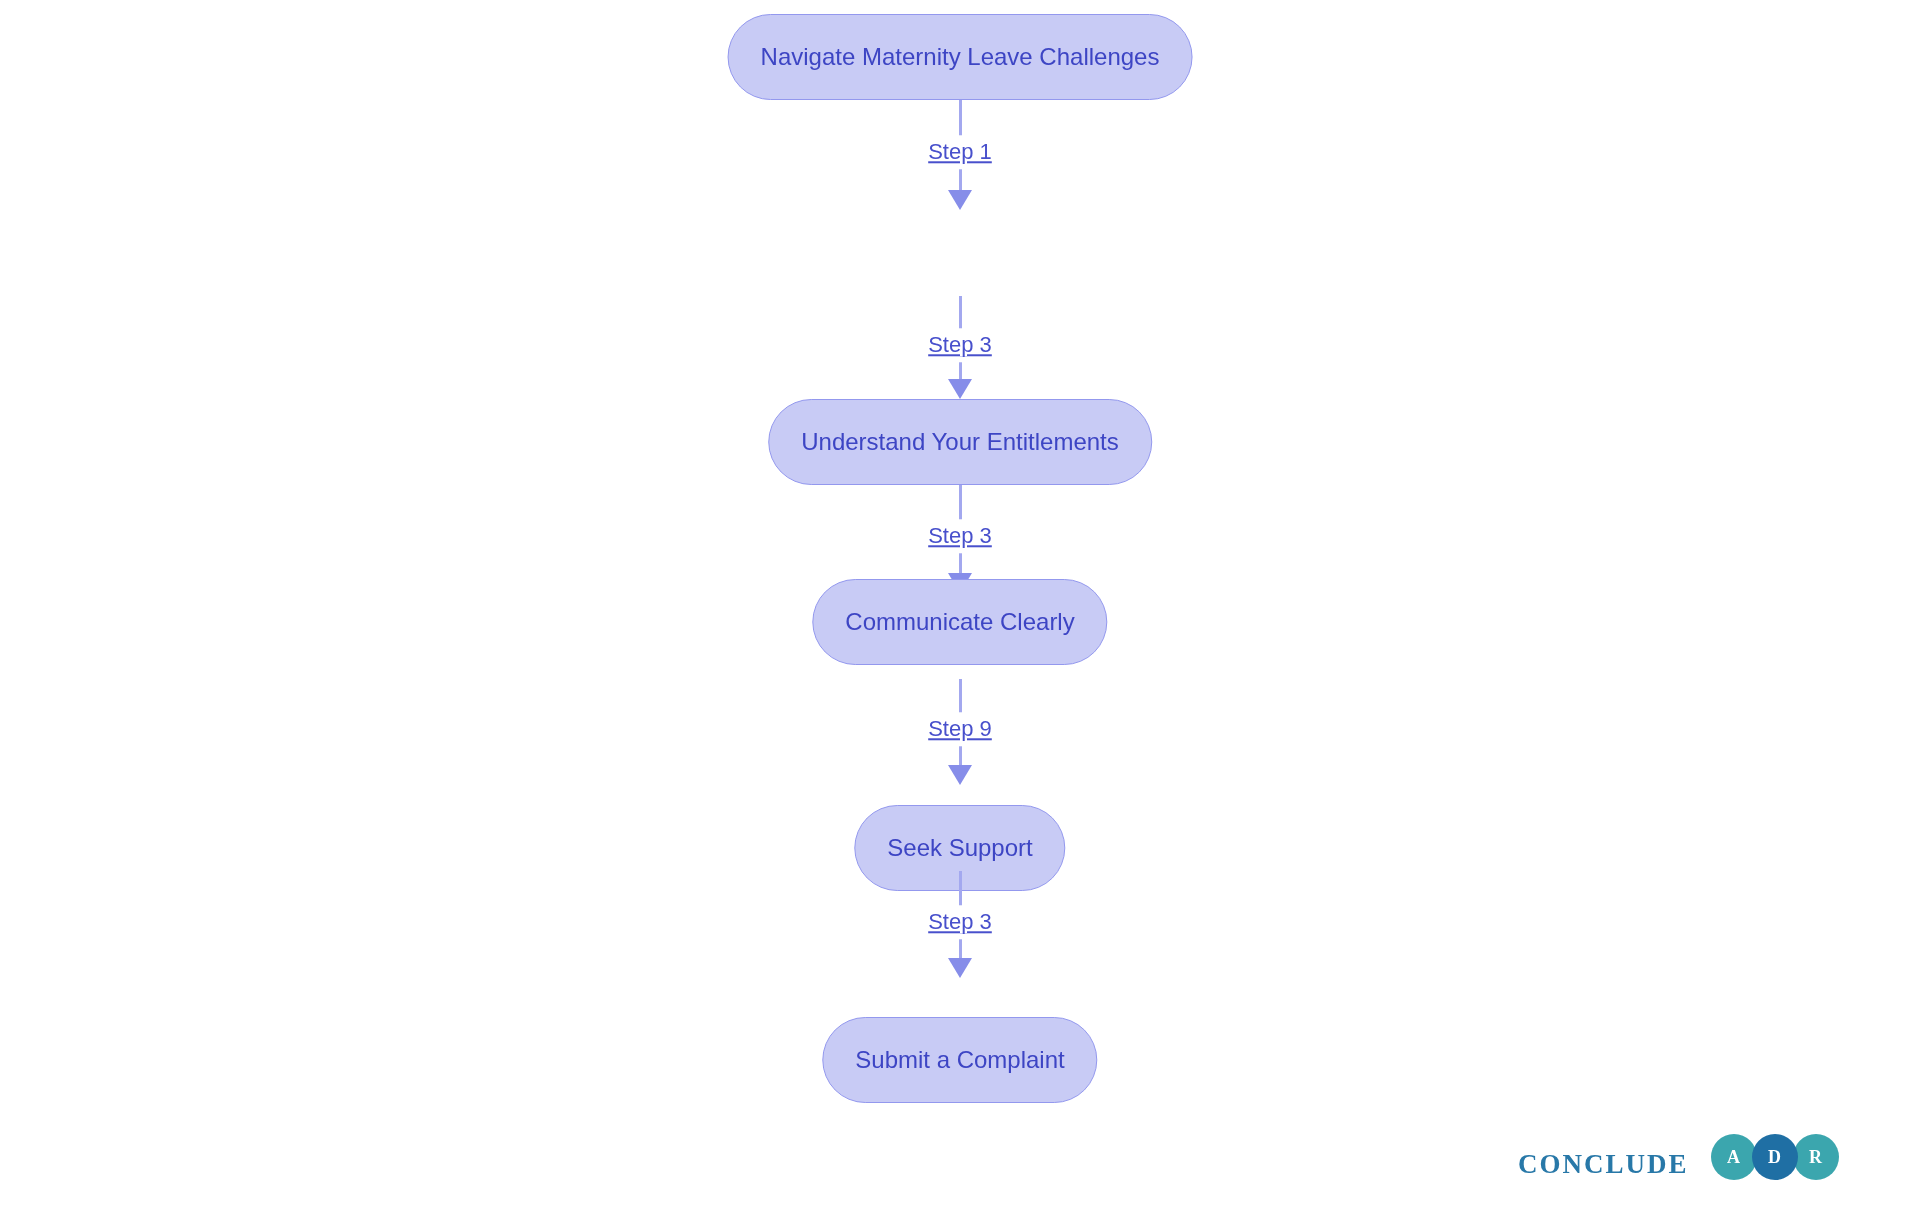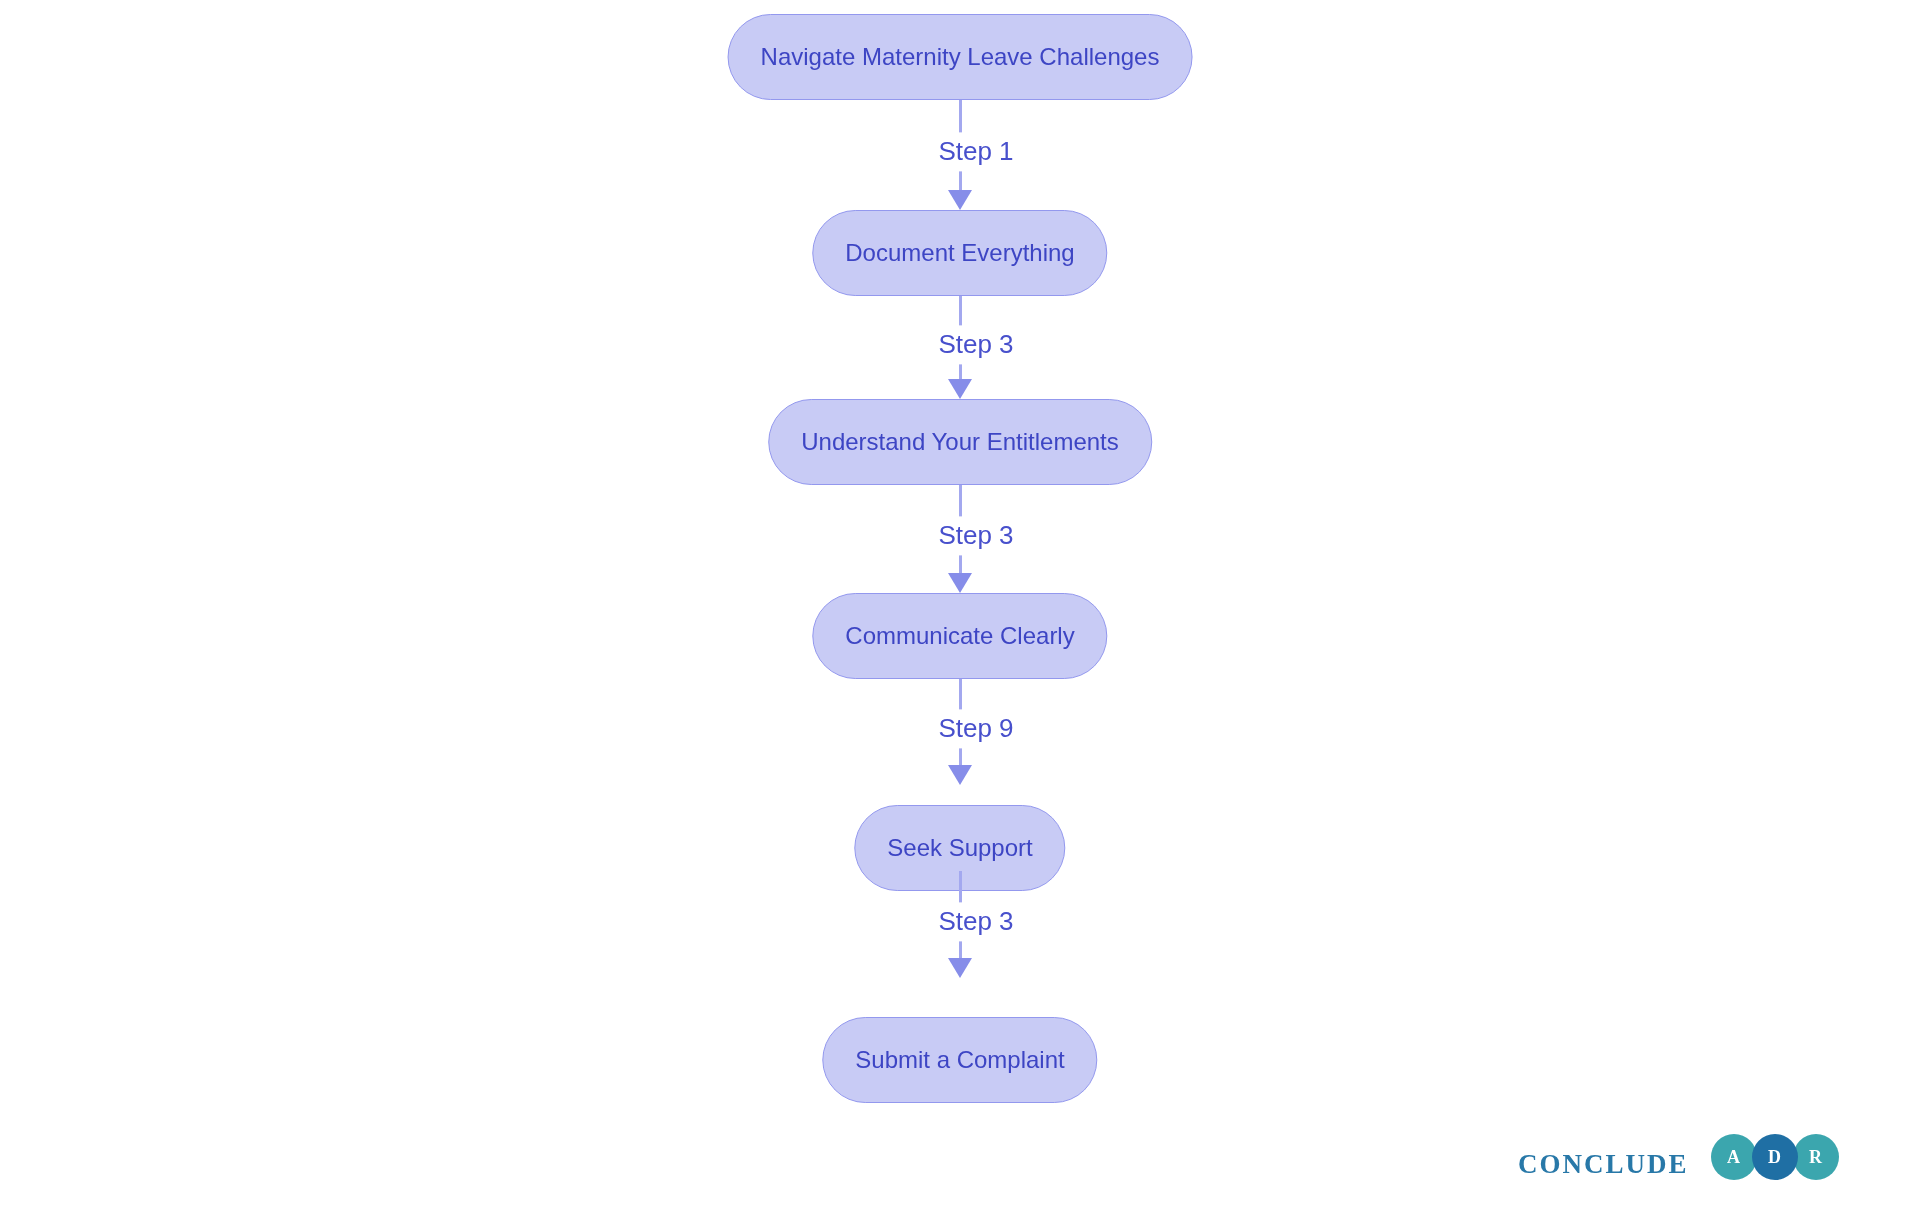--- a/index.html
+++ b/index.html
@@ -38,21 +38,21 @@
     background: var(--node-fill);
     border: 1.5px solid var(--node-border);
     border-radius: 43px;
     color: var(--node-text);
     font-size: 24px;
     text-align: center;
   }
   .n1 { top: 14px; }
   .n2 { top: 210px; }
   .n3 { top: 399px; }
-  .n4 { top: 593px; }
+  .n4 { top: 579px; }
   .n5 { top: 805px; }
   .n6 { top: 1017px; }
 
   
   .connector {
     position: absolute;
     left: 960px;
     width: 0;
   }
   .c1 { top: 100px; height: 110px; }
@@ -74,28 +74,29 @@
     left: -12px;
     bottom: 0;
     width: 0;
     height: 0;
     border-left: 12px solid transparent;
     border-right: 12px solid transparent;
     border-top: 20px solid var(--connector-arrow);
   }
   .connector .step-label {
     position: absolute;
-    left: 16px;
+    left: 0;
     top: 50%;
     transform: translate(-50%, -58%);
     background: var(--page-bg);
     padding: 4px 9px;
     color: var(--step-label-text);
-    font-size: 26px;
+    font-size: 22px;
     white-space: nowrap;
+    text-decoration: underline;
   }
 
   
   .logo {
     position: absolute;
     top: 1134px;
     left: 1518px;
     display: flex;
     align-items: flex-end;
     height: 46px;
@@ -135,21 +136,20 @@
 <div class="canvas">
 
   <div class="node n1">Navigate Maternity Leave Challenges</div>
 
   <div class="connector c1">
     <div class="line"></div>
     <div class="arrow"></div>
     <div class="step-label">Step 1</div>
   </div>
 
-  <div class="node n2">Document Everything</div>
 
   <div class="connector c2">
     <div class="line"></div>
     <div class="arrow"></div>
     <div class="step-label">Step 3</div>
   </div>
 
   <div class="node n3">Understand Your Entitlements</div>
 
   <div class="connector c3">

